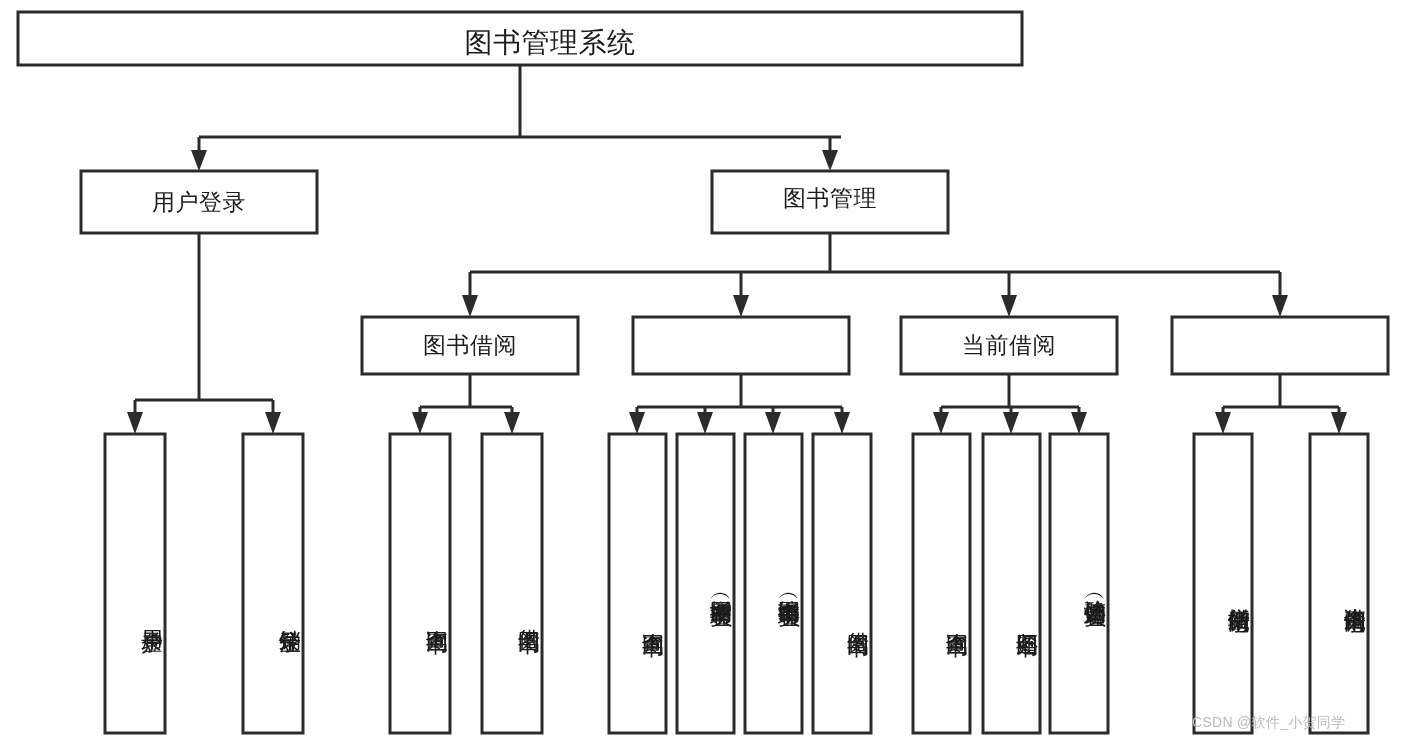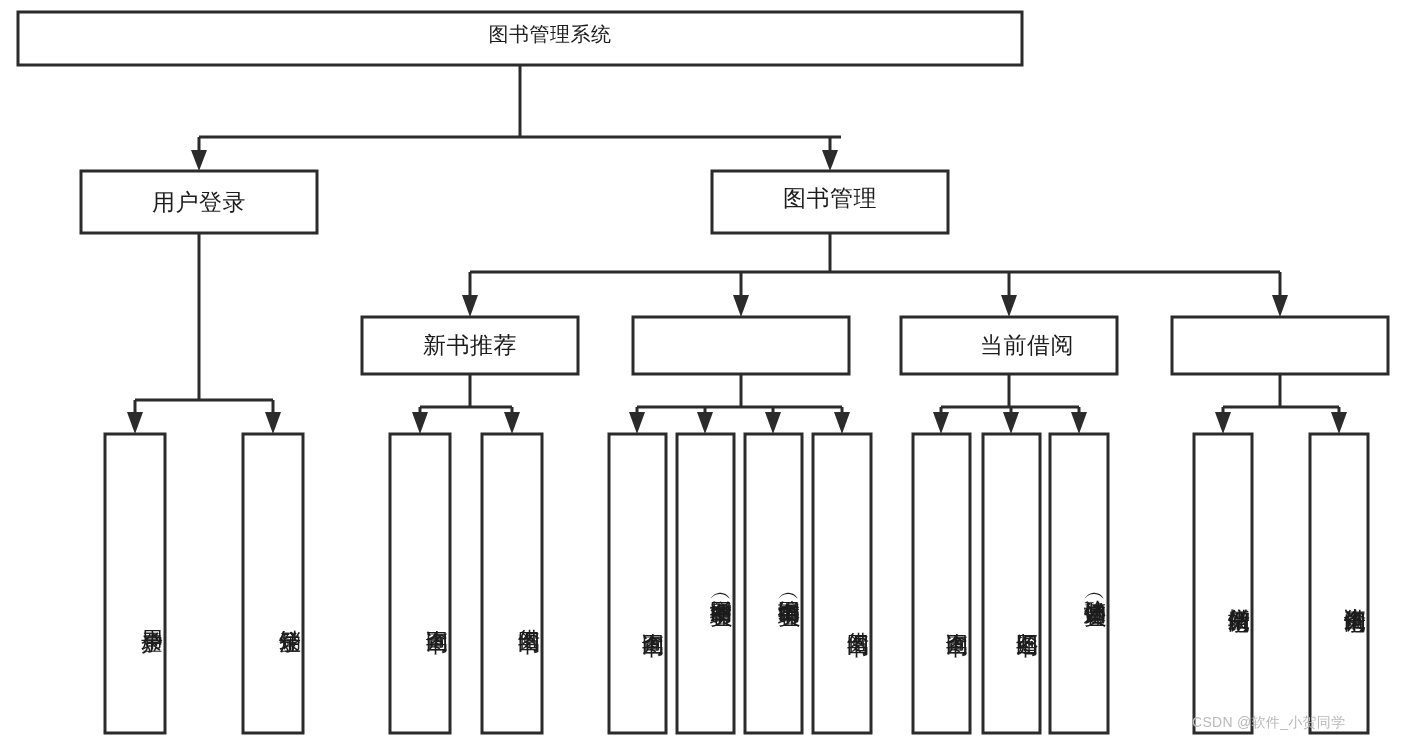--- a/index.html
+++ b/index.html
@@ -180,27 +180,27 @@
     <rect class="node-box" x="813" y="434" width="58" height="299"></rect>
 
     <rect class="node-box" x="913" y="434" width="57" height="299"></rect>
     <rect class="node-box" x="983" y="434" width="57" height="299"></rect>
     <rect class="node-box" x="1050" y="434" width="58" height="299"></rect>
 
     <rect class="node-box" x="1194" y="434" width="58" height="299"></rect>
     <rect class="node-box" x="1310" y="434" width="58" height="299"></rect>
   </svg>
 
-  <div class="node-label-h" style="left:18px; top:8px; width:1064px; height:53px; font-size:20px;">图书管理系统</div>
+  <div class="node-label-h" style="left:18px; top:16px; width:1064px; height:53px; font-size:28px;">图书管理系统</div>
 
   <div class="node-label-h" style="left:81px; top:171px; width:236px; height:62px;">用户登录</div>
   <div class="node-label-h" style="left:712px; top:171px; width:236px; height:54px;">图书管理</div>
 
-  <div class="node-label-h" style="left:362px; top:317px; width:216px; height:57px;">新书推荐</div>
-  <div class="node-label-h" style="left:901px; top:317px; width:216px; height:57px;margin-left:18px;">当前借阅</div>
+  <div class="node-label-h" style="left:362px; top:317px; width:216px; height:57px;">图书借阅</div>
+  <div class="node-label-h" style="left:901px; top:317px; width:216px; height:57px;">当前借阅</div>
 
   <div class="node-label-v" style="left:105px; top:504px; width:60px; height:220px;">用户登录</div>
   <div class="node-label-v" style="left:243px; top:504px; width:60px; height:220px;">注销登录</div>
 
   <div class="node-label-v" style="left:390px; top:504px; width:60px; height:220px;">查询图书</div>
   <div class="node-label-v" style="left:482px; top:504px; width:60px; height:220px;">借阅图书</div>
 
   <div class="node-label-v" style="left:609px; top:504px; width:57px; height:225px;">查询图书</div>
   <div class="node-label-v" style="left:677px; top:442px; width:57px; height:288px;">新增图书（管理员）</div>
   <div class="node-label-v" style="left:745px; top:442px; width:57px; height:288px;">编辑图书（管理员）</div>

